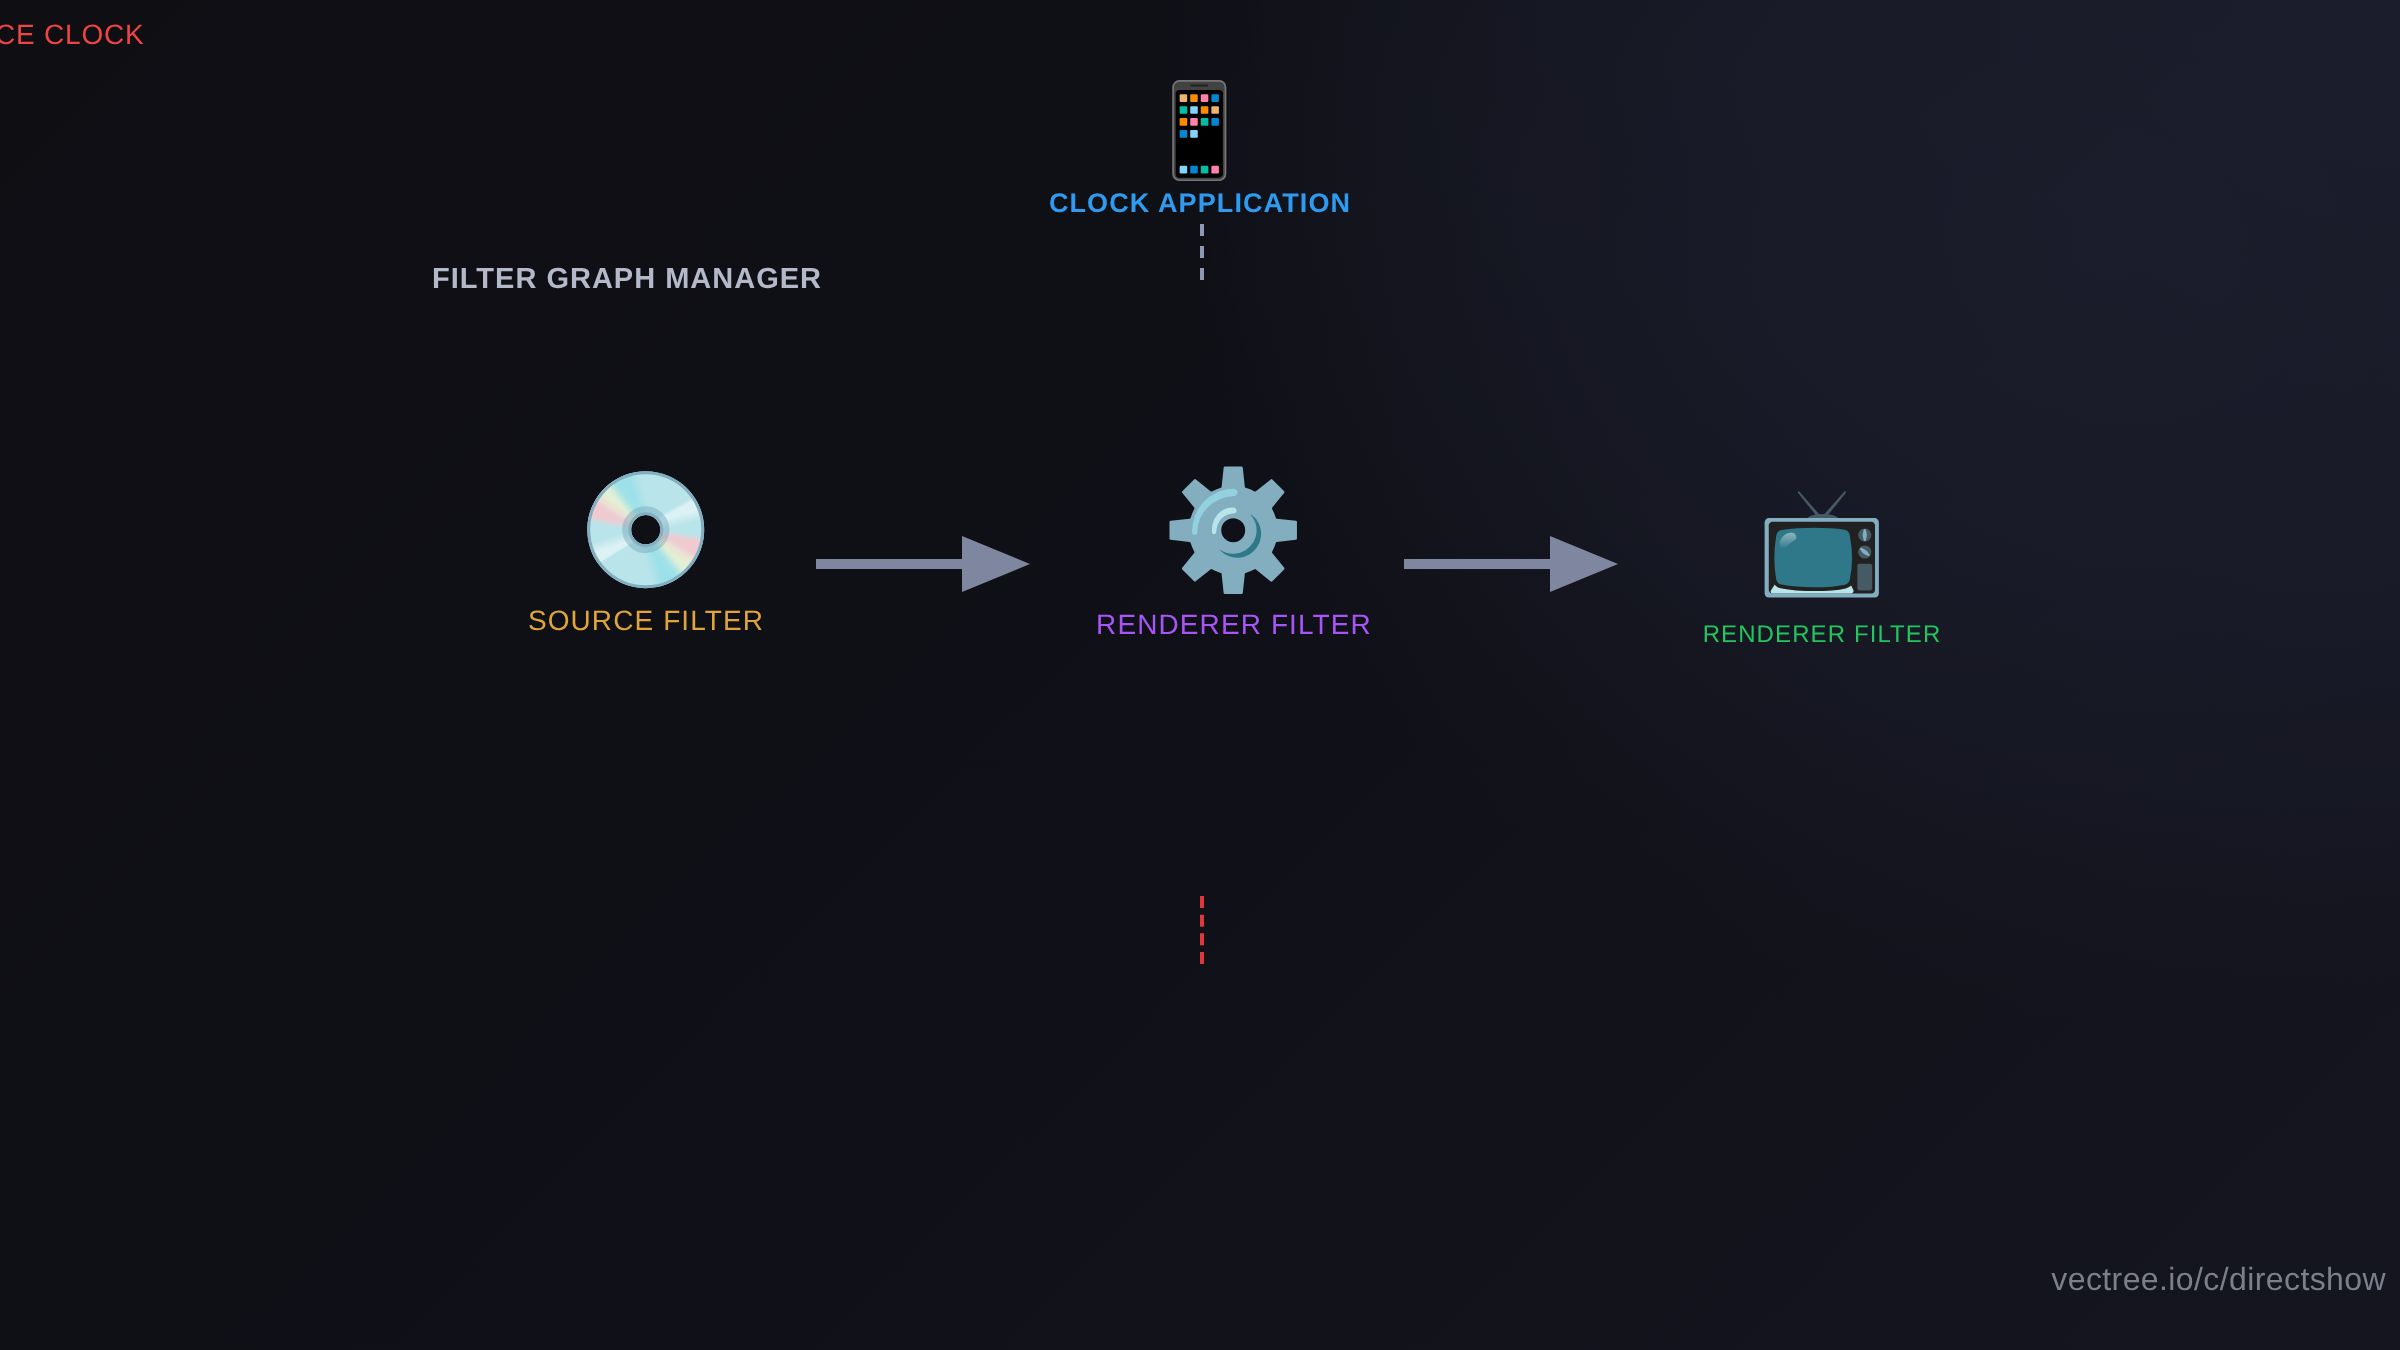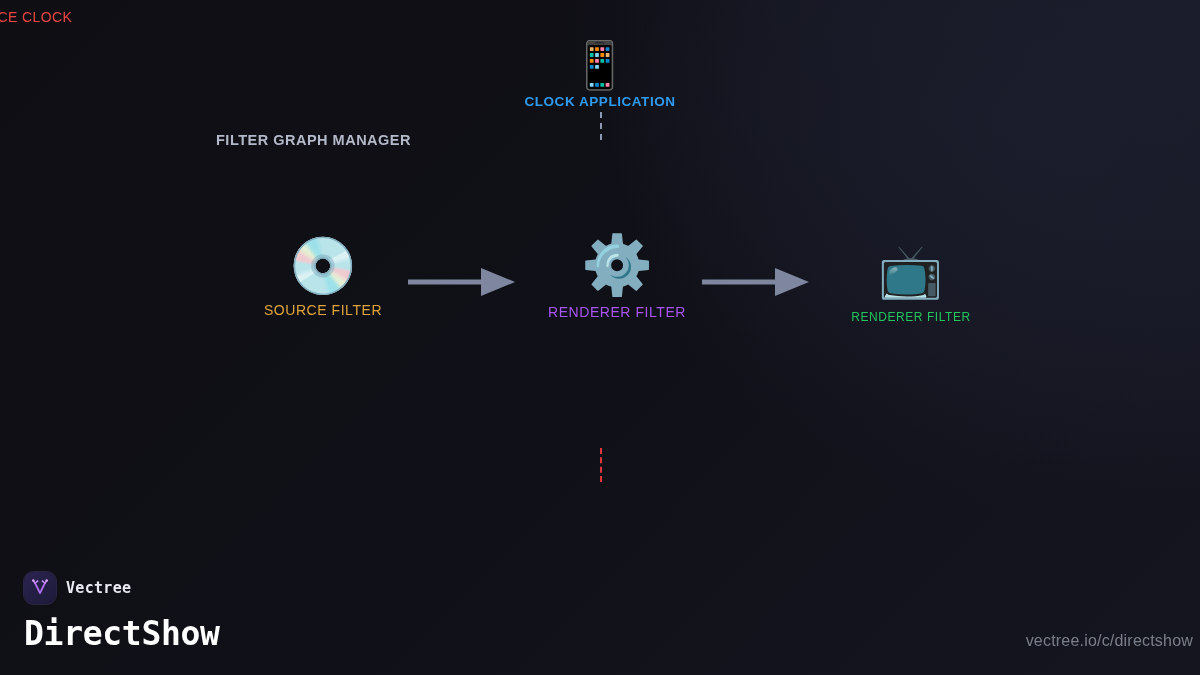--- a/index.html
+++ b/index.html
@@ -185,33 +185,16 @@
     <span class="node-label">RENDERER FILTER</span>
   </div>
 
   <div class="dash-v" id="dash-clock-to-graph"></div>
 
   <div id="node-reference-clock">
 
     <span class="node-label">REFERENCE CLOCK</span>
   </div>
 
-  <div id="footer">
-    <div id="brand-row">
-      <div id="brand-logo">
-        <svg width="20" height="20" viewBox="0 0 24 24" aria-hidden="true">
-          <path d="M6 6 L12 18 L18 6" fill="none" stroke="#b06ef0" stroke-width="2.1" stroke-linecap="round" stroke-linejoin="round"></path>
-          <path d="M6 6 L4 3.4 M6 6 L8.6 4.2" fill="none" stroke="#d08cf8" stroke-width="1.7" stroke-linecap="round"></path>
-          <path d="M18 6 L20 3.4 M18 6 L15.4 4.2" fill="none" stroke="#d08cf8" stroke-width="1.7" stroke-linecap="round"></path>
-          <circle cx="4" cy="3" r="1.5" fill="#e0a6ff"></circle>
-          <circle cx="20" cy="3" r="1.5" fill="#e0a6ff"></circle>
-          <circle cx="8.9" cy="3.9" r="1.2" fill="#c98bf5"></circle>
-          <circle cx="15.1" cy="3.9" r="1.2" fill="#c98bf5"></circle>
-        </svg>
-      </div>
-      <span id="brand-name">Vectree</span>
-    </div>
-    <div id="page-title">DirectShow</div>
-  </div>
 
   <div id="footer-url">vectree.io/c/directshow</div>
 
 </div>
 
 </body></html>

